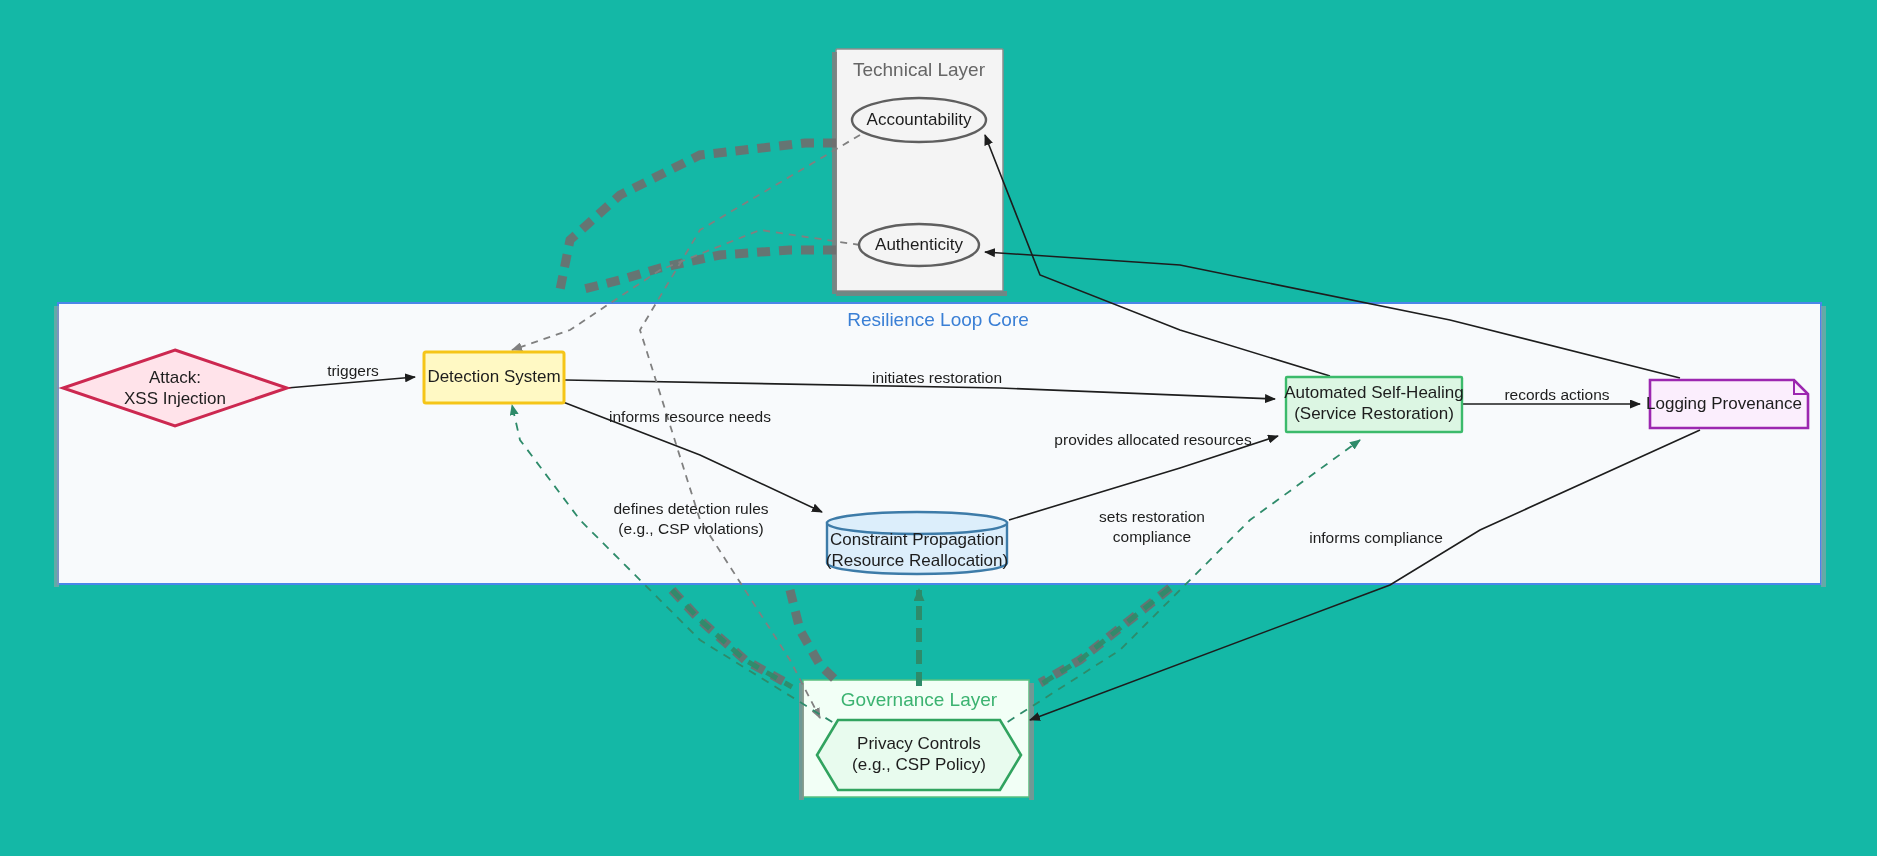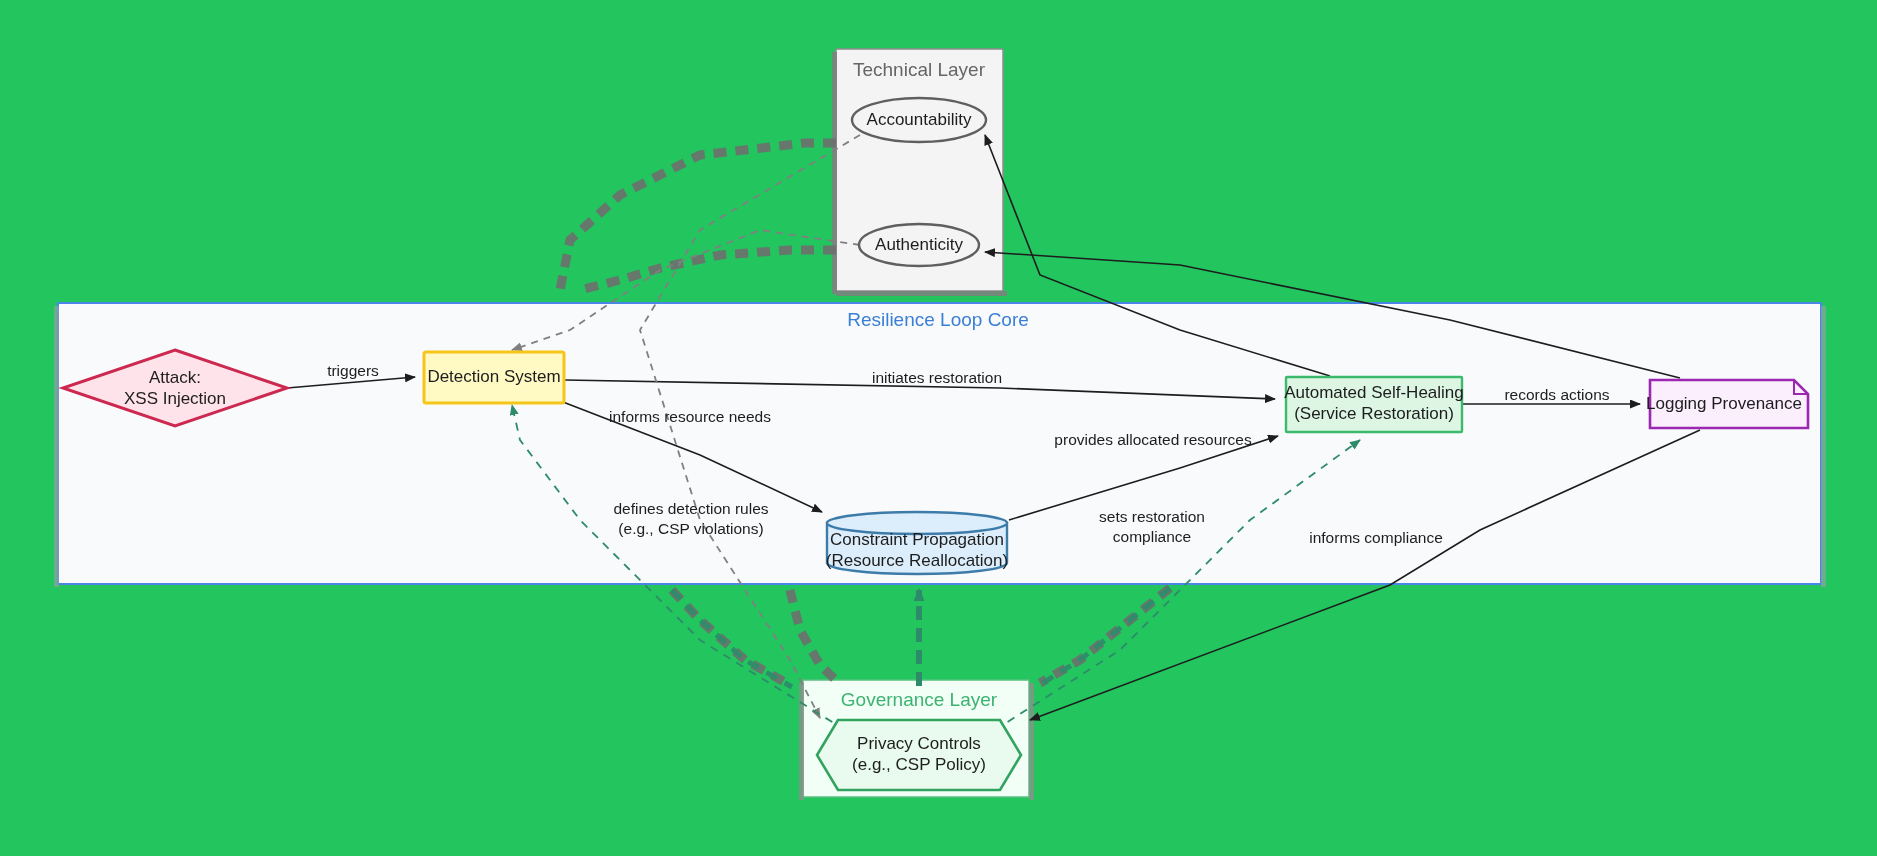--- a/index.html
+++ b/index.html
@@ -10,21 +10,21 @@
   body {
     width: 1877px;
     height: 856px;
     overflow: hidden;
     font-family: "Liberation Sans", sans-serif;
   }
   #diagram-root {
     position: relative;
     width: 1877px;
     height: 856px;
-    background: #22c55e;
+    background: #14b8a6;
   }
   svg.diagram-svg {
     position: absolute;
     left: 0;
     top: 0;
     width: 1877px;
     height: 856px;
   }
   .node-label {
     font-family: "Liberation Sans", sans-serif;

